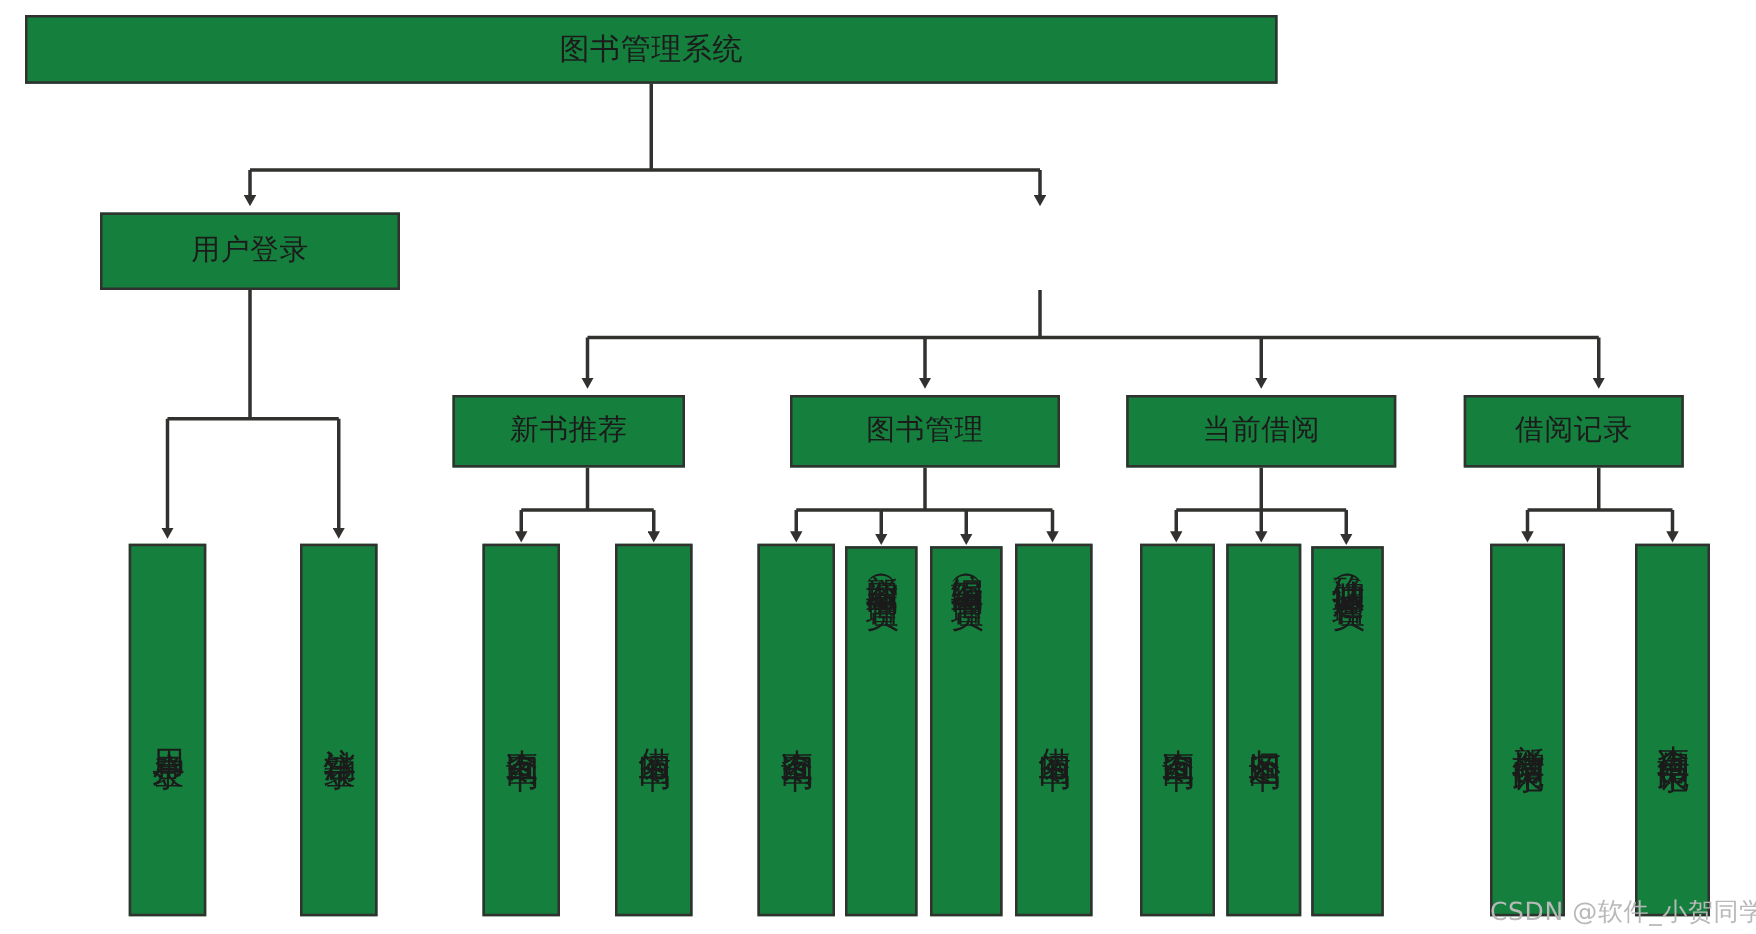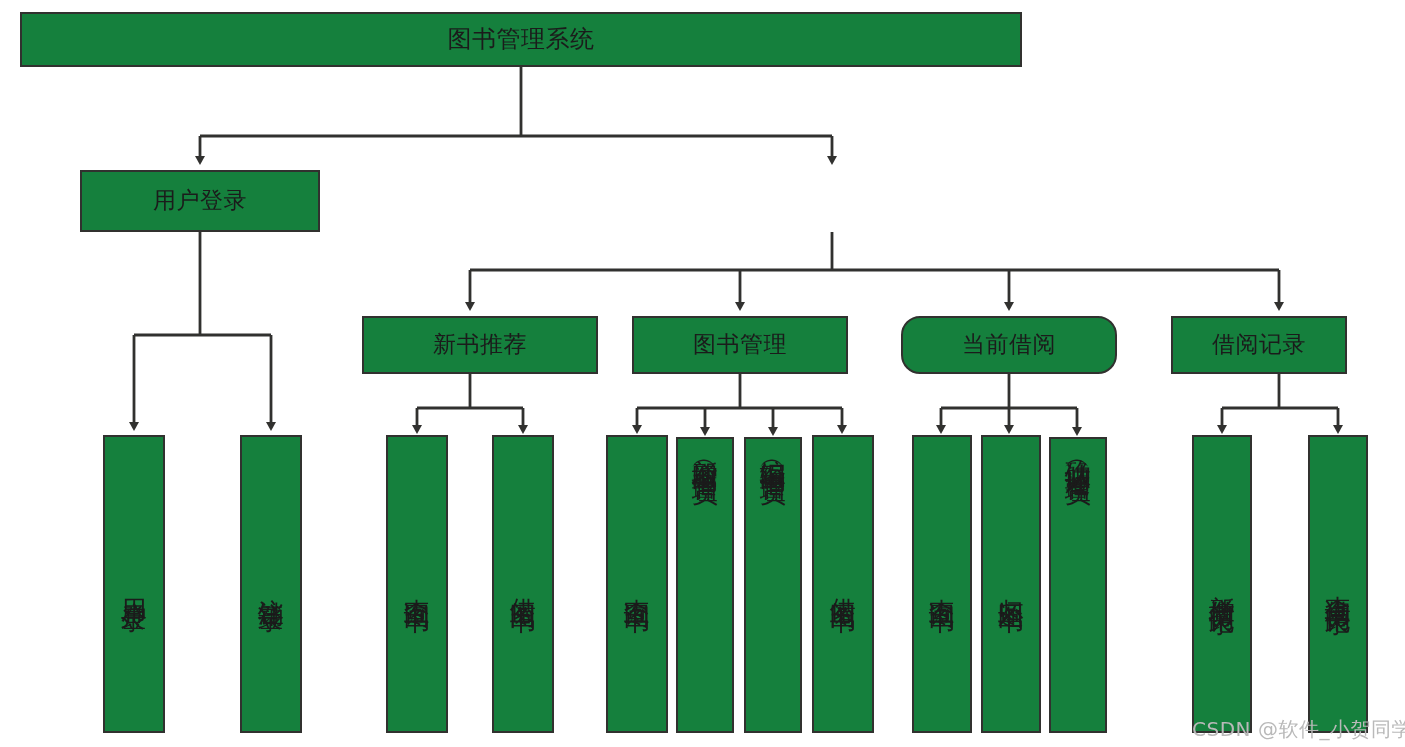--- a/index.html
+++ b/index.html
@@ -130,29 +130,29 @@
 
   <div class="node horiz root" style="left:20px; top:12px; width:1002px; height:55px;">
     <span class="lbl">图书管理系统</span>
   </div>
 
   <div class="node horiz" style="left:80px; top:170px; width:240px; height:62px;">
     <span class="lbl">用户登录</span>
   </div>
 
 
-  <div class="node horiz" style="left:362px; top:316px; width:236px; height:58px;">
+  <div class="node horiz" style="left:362px; top:316px; width:186px; height:58px;">
     <span class="lbl">新书推荐</span>
   </div>
 
   <div class="node horiz" style="left:632px; top:316px; width:216px; height:58px;">
     <span class="lbl">图书管理</span>
   </div>
 
-  <div class="node horiz" style="left:901px; top:316px; width:216px; height:58px;border-radius:19px;">
+  <div class="node horiz" style="left:901px; top:316px; width:216px; height:58px;">
     <span class="lbl">当前借阅</span>
   </div>
 
   <div class="node horiz" style="left:1171px; top:316px; width:176px; height:58px;">
     <span class="lbl">借阅记录</span>
   </div>
 
   <div class="node vert center-v" style="left:103px; top:435px; width:62px; height:298px;">
     <span class="lbl">用户登录</span>
   </div>

